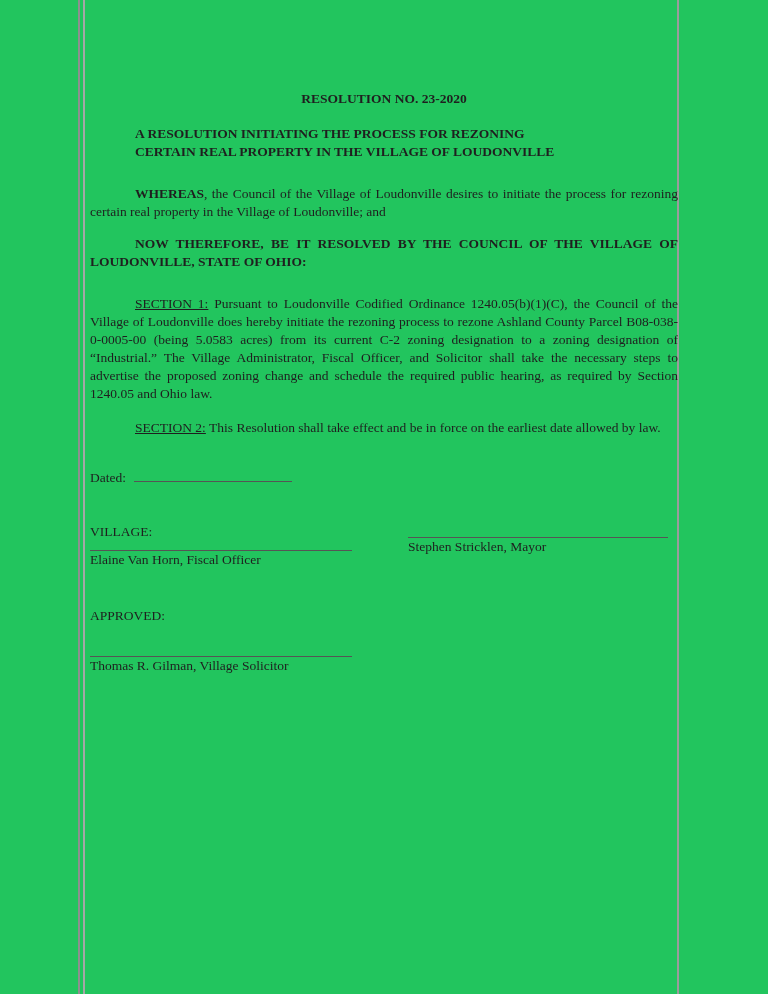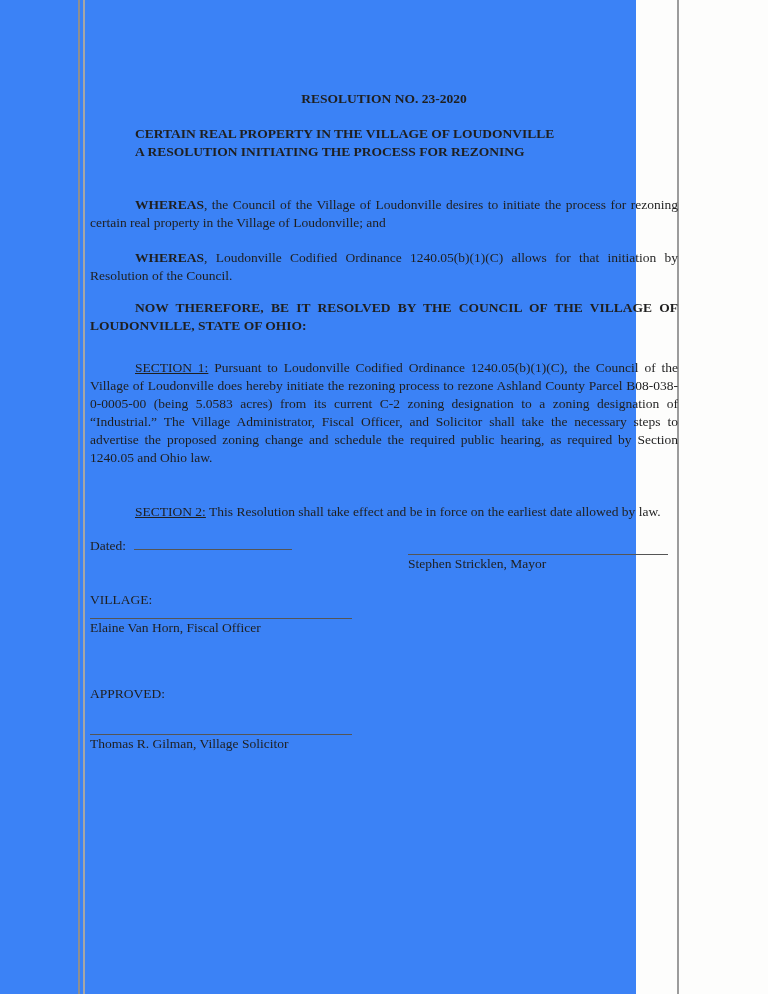--- a/index.html
+++ b/index.html
@@ -5,22 +5,22 @@
   html, body { margin: 0; padding: 0; }
   body {
     width: 768px; height: 994px;
     background: #fdfdfc;
     font-family: "Liberation Serif", "DejaVu Serif", serif;
     color: #1f1f1f;
     overflow: hidden;
   }
   .scan-page {
     position: relative;
-    width: 636px; height: 994px;
-    background: #3b82f6;
+    width: 768px; height: 994px;
+    background: #22c55e;
   }
   
   .edge { position: absolute; top: 0; bottom: 0; }
   .edge-left-outer  { left: 78px;  width: 2px; background: #8f8f8f; }
   .edge-left-inner  { left: 83px;  width: 2px; background: #a6a6a6; }
   .edge-right       { left: 677px; width: 2px; background: #9c9c9c; }
 
   .content {
     position: absolute;
     left: 90px; top: 0;
@@ -36,73 +36,72 @@
   .doc-heading {
     margin-top: 17px;
     margin-left: 45px;
     font-weight: bold;
   }
   .para {
     text-align: justify;
     text-indent: 45px;
     hyphens: none;
   }
-  .para.p-whereas1 { margin-top: 35px; }
+  .para.p-whereas1 { margin-top: 24px; }
   .para.p-whereas2 { margin-top: 17px; }
   .para.p-resolved { margin-top: 7px; font-weight: bold; }
   .para.p-sec1     { margin-top: 24px; }
-  .para.p-sec2     { margin-top: 36px; }
+  .para.p-sec2     { margin-top: 16px; }
   .bold { font-weight: bold; }
   .ulabel { text-decoration: underline; }
 
-  .dated-row { margin-top: 15px; }
+  .dated-row { margin-top: 31px; }
   .fill-line {
     display: inline-block;
     width: 158px; height: 13px;
     border-bottom: 1.5px solid #555;
     margin-left: 8px;
   }
   .mayor-block {
     position: absolute;
-    left: 318px; top: 554px;
+    left: 318px; top: 537px;
     width: 260px;
   }
   .sig-rule {
     height: 0;
     border-top: 1.5px solid #555;
   }
   .mayor-block .sig-rule { width: 260px; }
   .sig-name { line-height: 18px; }
 
   .attested-label { margin-top: 36px; }
   .fiscal-block   { margin-top: 9px; width: 262px; }
-  .approved-label { margin-top: 48px; }
+  .approved-label { margin-top: 38px; }
   .solicitor-block{ margin-top: 31px; width: 262px; }
 </style>
 </head>
 <body>
 
 <div class="scan-page">
 
   <div class="edge edge-left-outer"></div>
   <div class="edge edge-left-inner"></div>
   <div class="edge edge-right"></div>
 
   <div class="content">
 
     <div class="doc-title">RESOLUTION NO. 23-2020</div>
 
     <div class="doc-heading">
+      <div>A RESOLUTION INITIATING THE PROCESS FOR REZONING</div>
       <div>CERTAIN REAL PROPERTY IN THE VILLAGE OF LOUDONVILLE</div>
-      <div>A RESOLUTION INITIATING THE PROCESS FOR REZONING</div>
     </div>
 
     <p class="para p-whereas1"><span class="bold">WHEREAS</span><span>, the Council of the Village of Loudonville desires to initiate the process for rezoning certain real property in the Village of Loudonville; and</span></p>
 
-    <p class="para p-whereas2"><span class="bold">WHEREAS</span><span>, Loudonville Codified Ordinance 1240.05(b)(1)(C) allows for that initiation by Resolution of the Council.</span></p>
 
     <p class="para p-resolved">NOW THEREFORE, BE IT RESOLVED BY THE COUNCIL OF THE VILLAGE OF LOUDONVILLE, STATE OF OHIO:</p>
 
     <p class="para p-sec1"><span class="ulabel">SECTION 1:</span><span> Pursuant to Loudonville Codified Ordinance 1240.05(b)(1)(C), the Council of the Village of Loudonville does hereby initiate the rezoning process to rezone Ashland County Parcel B08-038-0-0005-00 (being 5.0583 acres) from its current C-2 zoning designation to a zoning designation of “Industrial.” The Village Administrator, Fiscal Officer, and Solicitor shall take the necessary steps to advertise the proposed zoning change and schedule the required public hearing, as required by Section 1240.05 and Ohio law.</span></p>
 
     <p class="para p-sec2"><span class="ulabel">SECTION 2:</span><span> This Resolution shall take effect and be in force on the earliest date allowed by law.</span></p>
 
     <div class="dated-row">
       <span>Dated:</span><span class="fill-line"></span>
     </div>

